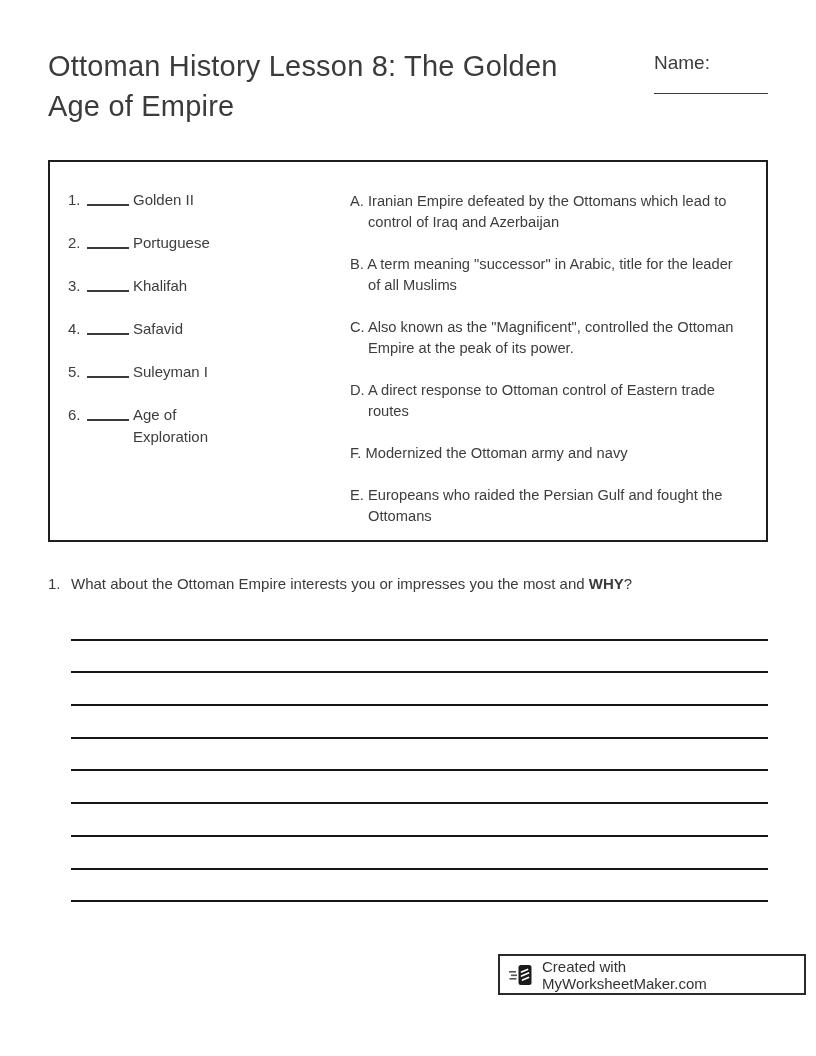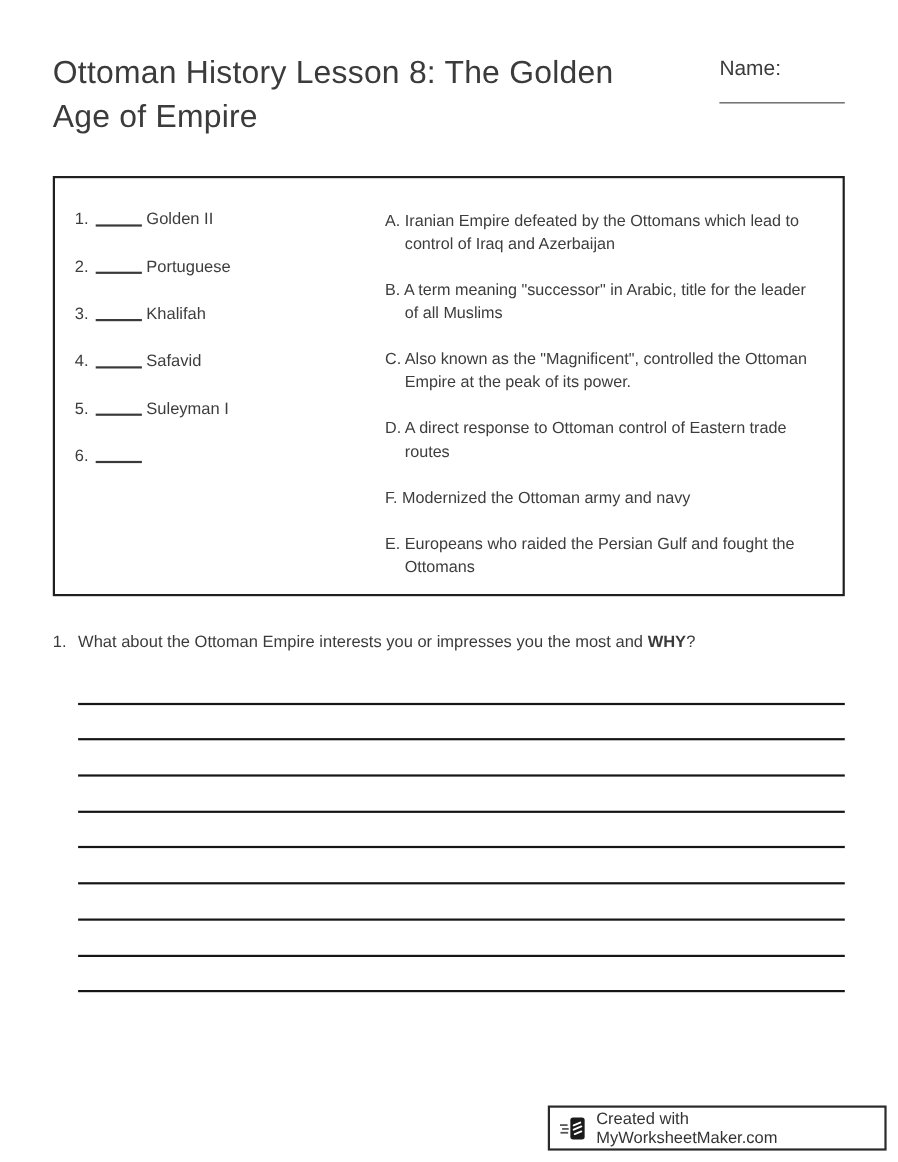--- a/index.html
+++ b/index.html
@@ -104,21 +104,21 @@
   .answer-lines { margin: 14px 0 0 23px; width: 697px; }
   .ans-line {
     height: 32.7px;
     border-bottom: 2px solid #161616;
   }
 
   
   .footer-badge {
     position: absolute;
     left: 498px;
-    top: 1005px;
+    top: 954px;
     width: 308px;
     height: 41px;
     border: 2px solid #2a2a2a;
     background: #ffffff;
     display: flex;
     align-items: center;
     gap: 7px;
     padding: 0 10px 0 9px;
     font-size: 15px;
     color: #333333;
@@ -162,20 +162,21 @@
         <span class="term-label">Safavid</span>
       </div>
       <div class="term-row">
         <span class="term-num">5.</span>
         <span class="term-blank"></span>
         <span class="term-label">Suleyman I</span>
       </div>
       <div class="term-row">
         <span class="term-num">6.</span>
         <span class="term-blank"></span>
+        <span class="term-label">Age of Exploration</span>
       </div>
     </div>
 
     <div class="defs-col">
       <p class="def"><span>A.</span> <span>Iranian Empire defeated by the Ottomans which lead to control of Iraq and Azerbaijan</span></p>
       <p class="def"><span>B.</span> <span>A term meaning "successor" in Arabic, title for the leader of all Muslims</span></p>
       <p class="def"><span>C.</span> <span>Also known as the "Magnificent", controlled the Ottoman Empire at the peak of its power.</span></p>
       <p class="def"><span>D.</span> <span>A direct response to Ottoman control of Eastern trade routes</span></p>
       <p class="def"><span>F.</span> <span>Modernized the Ottoman army and navy</span></p>
       <p class="def"><span>E.</span> <span>Europeans who raided the Persian Gulf and fought the Ottomans</span></p>

